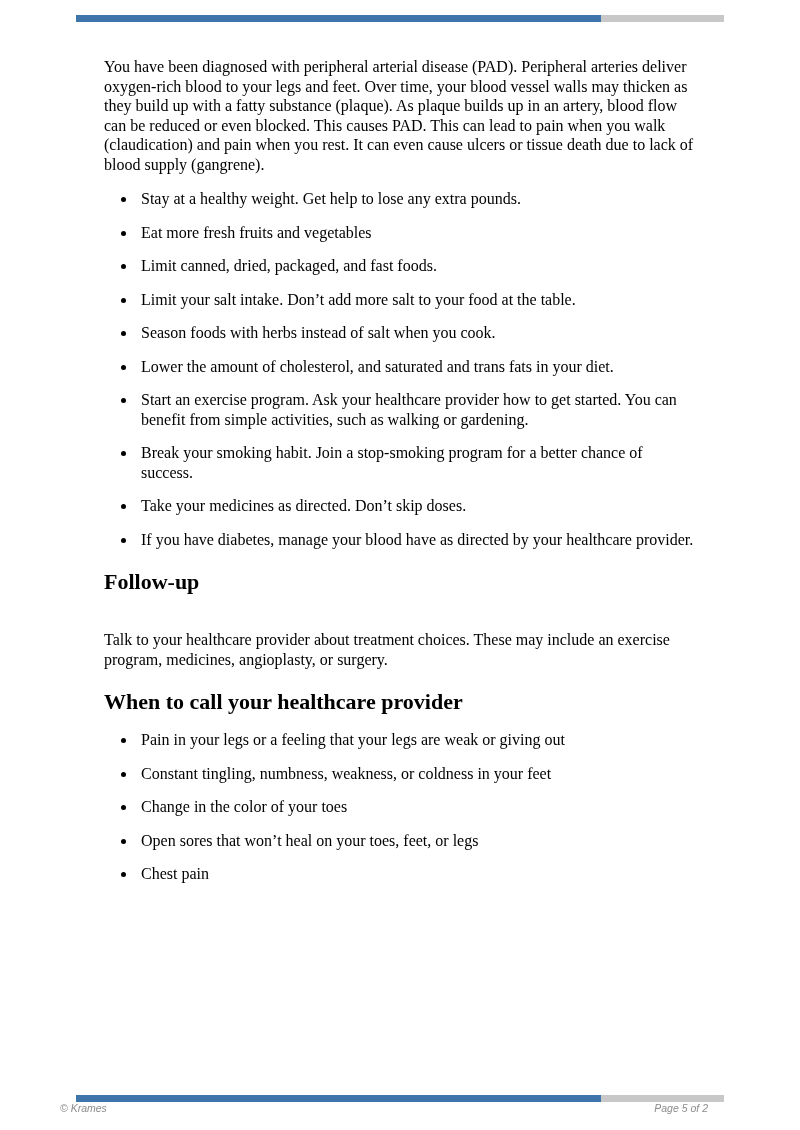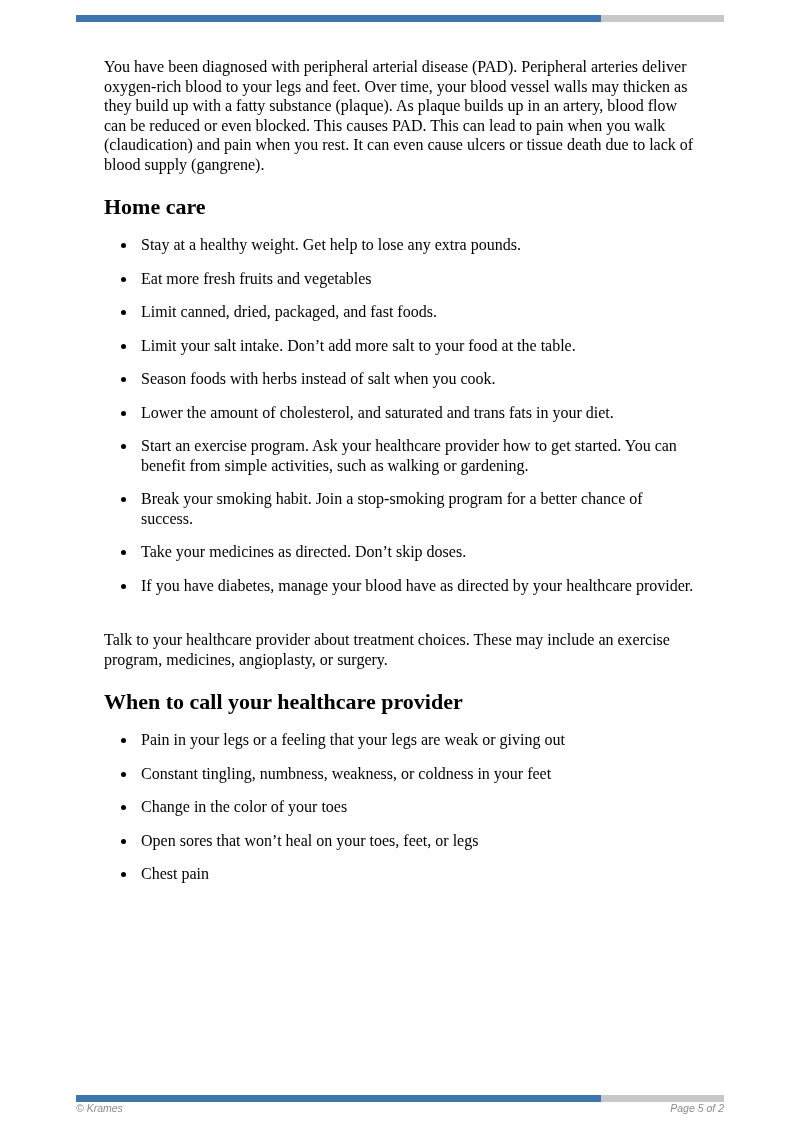--- a/index.html
+++ b/index.html
@@ -59,21 +59,21 @@
     margin-bottom: 14px;
     padding-left: 4px;
   }
   ul.bullet-list li:last-child { margin-bottom: 0; }
   .followup-text { margin-top: 20px; }
   .call-intro { margin-top: 18px; }
   .footer-bar { top: 1095px; }
   .page-footer {
     position: absolute;
     top: 1102px;
-    left: 76px;
+    left: 60px;
     width: 648px;
     display: flex;
     justify-content: space-between;
     font-family: "Liberation Sans", sans-serif;
     font-style: italic;
     font-size: 10.5px;
     gap: 40px;
   }
 </style>
 </head>
@@ -82,35 +82,35 @@
 <div class="accent-bar top-bar">
   <span class="bar-blue" style="background: rgb(62, 118, 171);"></span>
   <span class="bar-gray" style="background: rgb(200, 200, 200);"></span>
 </div>
 
 <div class="content">
 
 
   <p class="body-text intro">You have been diagnosed with peripheral arterial disease (PAD). Peripheral arteries deliver oxygen-rich blood to your legs and feet. Over time, your blood vessel walls may thicken as they build up with a fatty substance (plaque). As plaque builds up in an artery, blood flow can be reduced or even blocked. This causes PAD. This can lead to pain when you walk (claudication) and pain when you rest. It can even cause ulcers or tissue death due to lack of blood supply (gangrene).</p>
 
-  <h2 class="section-heading">Home care</h2>
 
   <ul class="bullet-list">
     <li>Stay at a healthy weight. Get help to lose any extra pounds.</li>
     <li>Eat more fresh fruits and vegetables</li>
     <li>Limit canned, dried, packaged, and fast foods.</li>
     <li>Limit your salt intake. Don’t add more salt to your food at the table.</li>
     <li>Season foods with herbs instead of salt when you cook.</li>
     <li>Lower the amount of cholesterol, and saturated and trans fats in your diet.</li>
     <li>Start an exercise program. Ask your healthcare provider how to get started. You can benefit from simple activities, such as walking or gardening.</li>
     <li>Break your smoking habit. Join a stop-smoking program for a better chance of success.</li>
     <li>Take your medicines as directed. Don’t skip doses.</li>
     <li>If you have diabetes, manage your blood have as directed by your healthcare provider.</li>
   </ul>
 
+  <h2 class="section-heading">Follow-up</h2>
 
   <p class="body-text followup-text">Talk to your healthcare provider about treatment choices. These may include an exercise program, medicines, angioplasty, or surgery.</p>
 
   <h2 class="section-heading">When to call your healthcare provider</h2>
 
 
   <ul class="bullet-list">
     <li>Pain in your legs or a feeling that your legs are weak or giving out</li>
     <li>Constant tingling, numbness, weakness, or coldness in your feet</li>
     <li>Change in the color of your toes</li>

